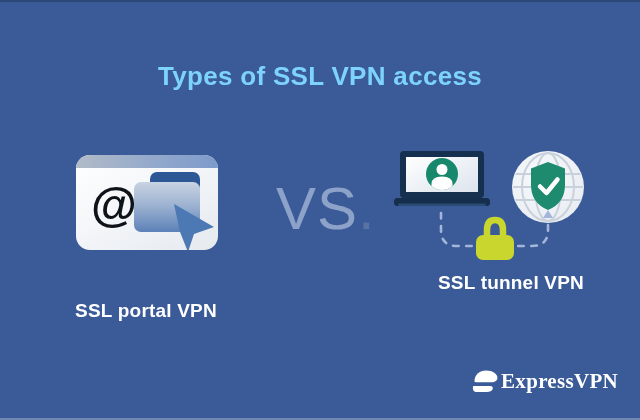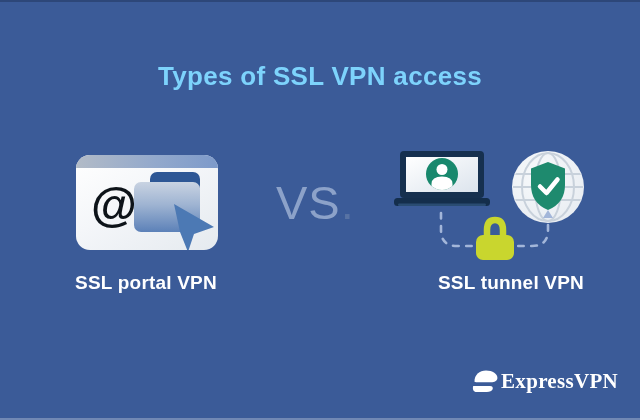--- a/index.html
+++ b/index.html
@@ -29,26 +29,26 @@
   .at{
     position:absolute;left:15px;top:26px;line-height:1;
     font-size:47px;font-weight:600;color:#0d1319;
   }
   .folder-svg{position:absolute;right:4px;top:17px;width:80px;height:80px;}
 
   .side-label{
     position:absolute;top:272px;width:200px;text-align:center;
     font-size:19px;font-weight:700;color:#fff;letter-spacing:.2px;
   }
-  .label-portal{left:46px;}
+  .label-portal{left:46px;margin-top:28px;}
   .label-tunnel{left:411px;}
 
   .vs{
     position:absolute;left:276px;top:179px;line-height:1;
-    font-size:47px;font-weight:500;color:#8CA2C9;letter-spacing:1px;
+    font-size:60px;font-weight:500;color:#8CA2C9;letter-spacing:1px;
   }
   .vs-dot{color:#5873A4;}
 
   
   .laptop-svg{position:absolute;left:394px;top:151px;width:96px;height:57px;}
   .globe-svg{position:absolute;left:511px;top:150px;width:74px;height:74px;}
   .tunnel-path-svg{position:absolute;left:434px;top:209px;width:122px;height:44px;}
   .lock-svg{position:absolute;left:474px;top:216px;width:42px;height:46px;z-index:2;}
 
   

